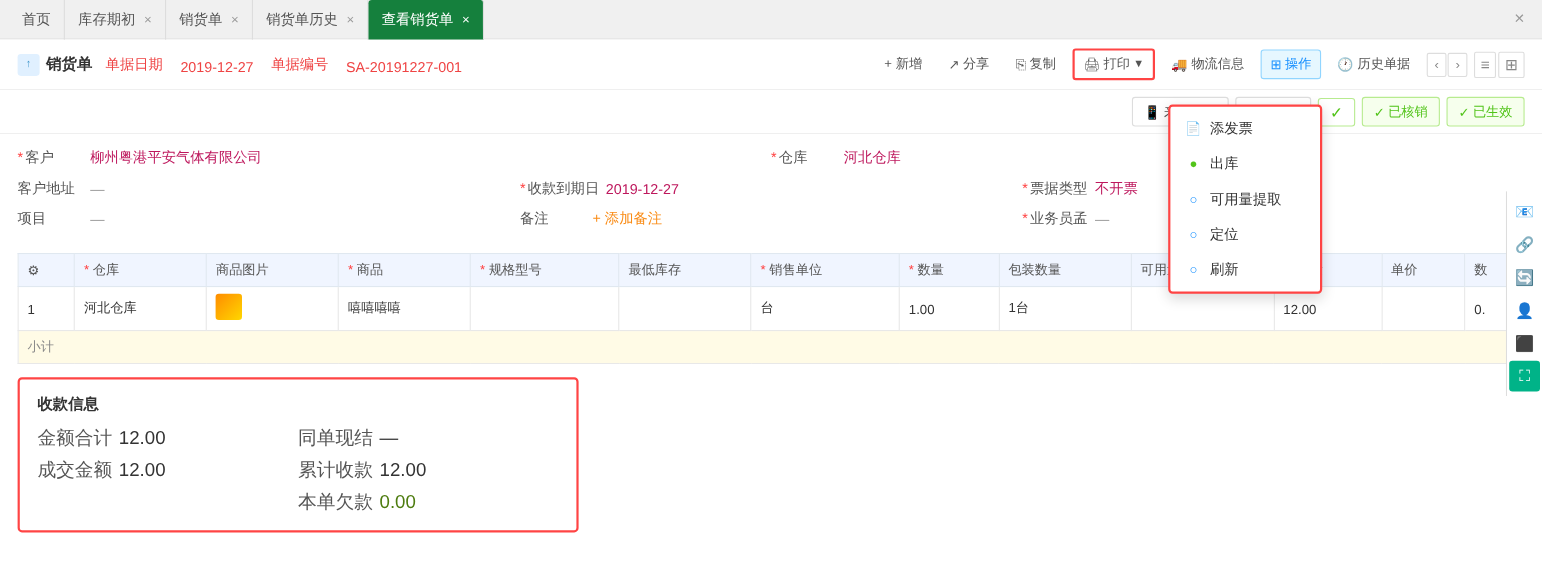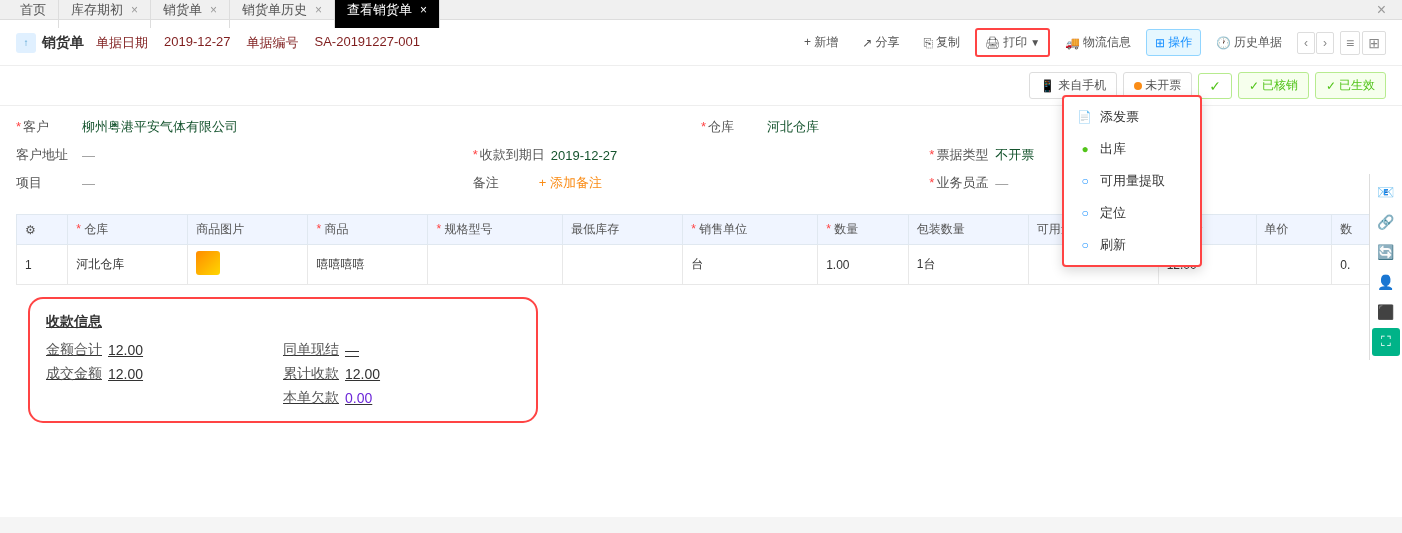--- a/index.html
+++ b/index.html
@@ -5,35 +5,35 @@
     * { box-sizing: border-box; margin: 0; padding: 0; }
     body { font-family: 'Microsoft YaHei', Arial, sans-serif; font-size: 13px; background: #f5f5f5; color: #333; }
 
     
     .tab-bar {
       display: flex;
       align-items: center;
       background: #f0f0f0;
       border-bottom: 1px solid #ddd;
       padding: 0 8px;
-      height: 20px;
+      height: 36px;
     }
     .tab-item {
       display: flex;
       align-items: center;
       padding: 0 12px;
       height: 36px;
       cursor: pointer;
       font-size: 13px;
       color: #555;
       border-right: 1px solid #ddd;
       gap: 4px;
     }
     .tab-item .close-btn { color: #999; font-size: 12px; cursor: pointer; margin-left: 4px; }
-    .tab-item.active { background: #000000; color: #fff; border-radius: 3px 3px 0 0; }
+    .tab-item.active { background: #15803d; color: #fff; border-radius: 3px 3px 0 0; }
     .tab-item.active .close-btn { color: #fff; }
     .tab-spacer { flex: 1; }
     .tab-close-all { padding: 0 8px; cursor: pointer; color: #999; font-size: 16px; }
 
     
     .main-content {
       background: #fff;
       margin: 0;
       min-height: 497px;
     }
@@ -56,22 +56,22 @@
       color: #333;
     }
     .doc-icon {
       width: 20px; height: 20px;
       background: #e0f0ff;
       border-radius: 3px;
       display: flex; align-items: center; justify-content: center;
       font-size: 10px; color: #4499cc;
     }
     .doc-meta {
-      display: flex; align-items: flex-start; gap: 16px; flex: 1;
-      font-size: 13px; color: #7f1d1d;
+      display: flex; align-items: flex-end; gap: 16px; flex: 1;
+      font-size: 13px; color: #ef4444;
     }
     .doc-meta span { white-space: nowrap; }
     .doc-actions {
       display: flex; align-items: center; gap: 6px;
     }
     .action-btn {
       display: flex; align-items: center; gap: 3px;
       padding: 4px 8px; font-size: 12px; cursor: pointer;
       border: 1px solid transparent; border-radius: 3px;
       color: #555;
@@ -112,21 +112,21 @@
       display: flex; align-items: center; flex: 1;
       gap: 6px; min-width: 0;
     }
     .field-label {
       white-space: nowrap; color: #555; font-size: 13px; min-width: 60px;
     }
     .field-label.required::before {
       content: '*'; color: #ff4444; margin-right: 2px;
     }
     .field-value {
-      color: #14532d; font-size: 13px;
+      color: #be185d; font-size: 13px;
     }
     .field-value.dash { color: #999; }
 
     
     .data-table {
       width: 100%;
       border-collapse: collapse;
       font-size: 12px;
     }
     .data-table th {
@@ -150,39 +150,38 @@
     }
 
     
     .subtotal-row td {
       background: #fffbe6 !important;
       color: #888;
     }
 
     
     .payment-box {
-      margin: 12px 28px;
+      margin: 12px 16px;
       border: 2px solid #ff4444;
-      border-radius: 15px;
+      border-radius: 4px;
       padding: 14px 16px;
       background: #fff;
       max-width: 510px;
-      text-decoration: underline;
     }
     .payment-box h3 {
       font-size: 14px; font-weight: bold; margin-bottom: 10px; color: #333;
     }
     .payment-grid {
       display: grid; grid-template-columns: 1fr 1fr; gap: 6px 0;
     }
     .payment-item {
-      display: flex; align-items: center; gap: 6px; font-size: 14px; color: #555;
+      display: flex; align-items: center; gap: 6px; font-size: 17px; color: #555;
     }
     .payment-item .val { color: #333; }
-    .payment-item .val.red { color: #6d28d9; }
+    .payment-item .val.red { color: #4d7c0f; }
     .payment-date { color: #fa8c16; }
 
     
     .dropdown-overlay {
       position: absolute;
       top: 95px; right: 200px;
       background: #fff;
       border: 1px solid #ddd;
       border-radius: 4px;
       box-shadow: 0 4px 12px rgba(0,0,0,0.15);
@@ -411,20 +410,23 @@
           <td></td>
           <td></td>
           <td>台</td>
           <td>1.00</td>
           <td>1台</td>
           <td></td>
           <td>12.00</td>
           <td></td>
           <td>0.</td>
         </tr>
+        <tr class="subtotal-row">
+          <td colspan="13">小计</td>
+        </tr>
       </tbody>
     </table>
   </div>
 
   <div class="payment-box">
     <h3>收款信息</h3>
     <div class="payment-grid">
       <div class="payment-item">
         <span>金额合计</span>
         <span class="val">12.00</span>

